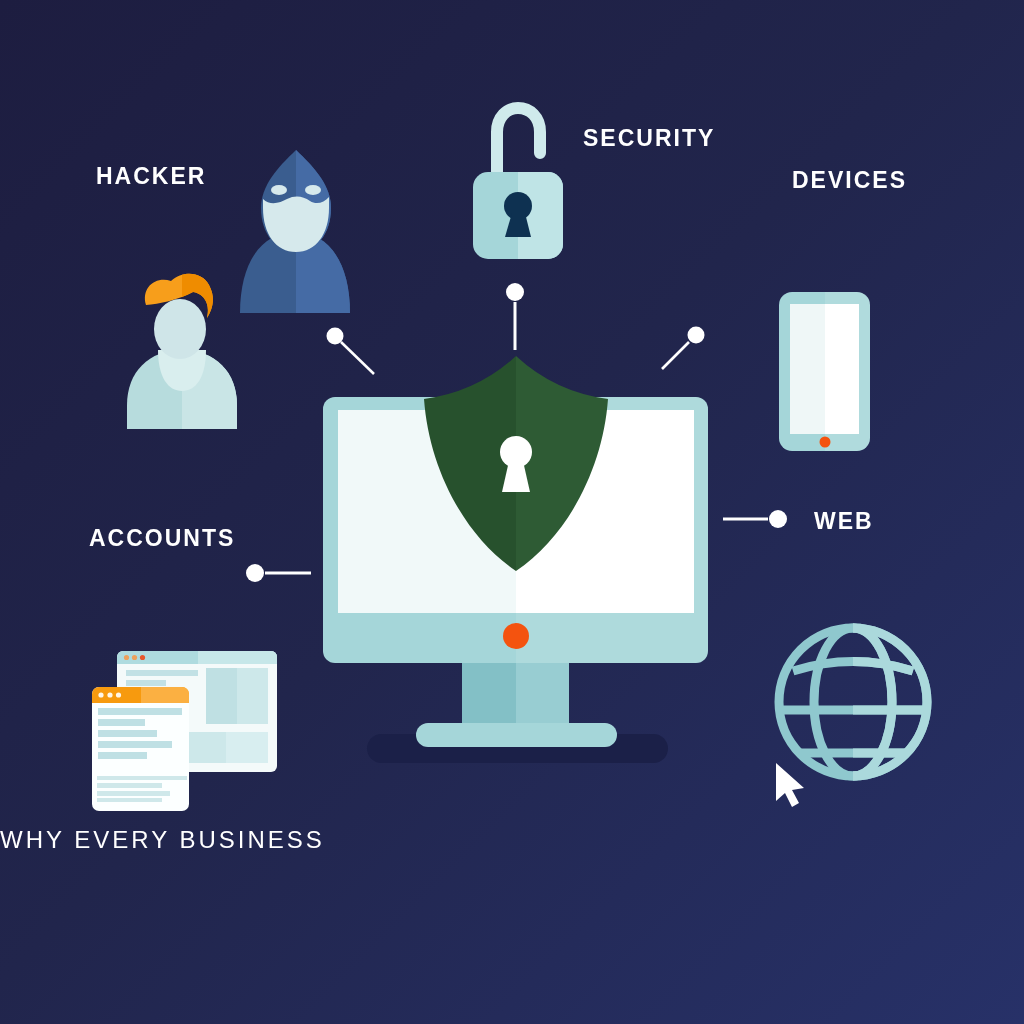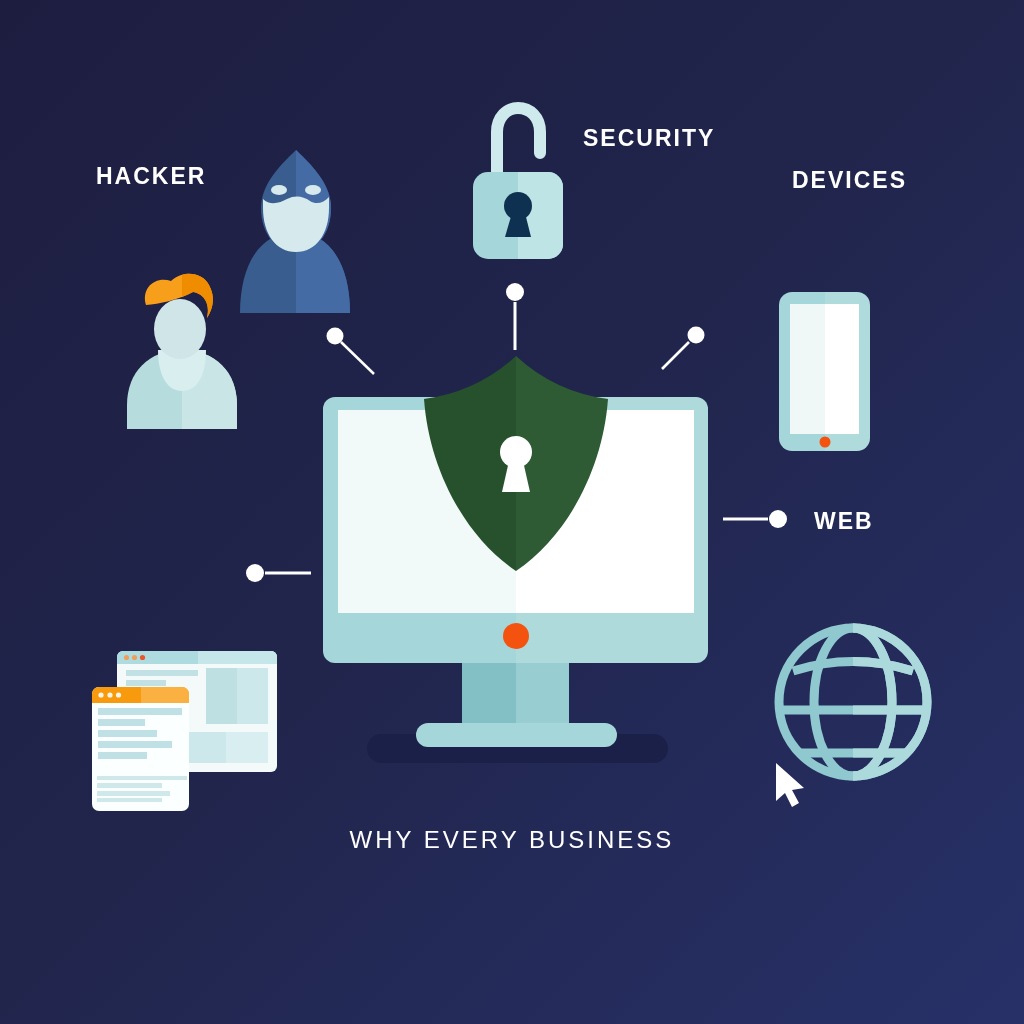--- a/index.html
+++ b/index.html
@@ -8,21 +8,21 @@
     background:linear-gradient(135deg,var(--background-start,#1d1d40) 0%,#21254c 48%,var(--background-end,#273168) 100%);
     font-family:"Liberation Sans",sans-serif;
   }
   svg.art{position:absolute;left:0;top:0;}
   .label{position:absolute;color:var(--text-white,#ffffff);font-weight:700;font-size:23px;letter-spacing:2px;white-space:nowrap;}
   #lbl-hacker{left:96px;top:163px;}
   #lbl-security{left:583px;top:125px;}
   #lbl-devices{left:792px;top:167px;}
   #lbl-accounts{left:89px;top:525px;}
   #lbl-web{left:814px;top:508px;}
-  .title-line{position:absolute;left:0;width:1024px;text-align:center;color:var(--text-white,#ffffff);}
+  .title-line{position:absolute;left:0;width:1024px;text-align:left;color:var(--text-white,#ffffff);}
   #title-sub{top:826px;font-size:24px;font-weight:500;letter-spacing:3px;}
   #title-main{top:858px;font-size:35px;font-weight:800;letter-spacing:1.5px;}
 
   
   .c-accent{fill:var(--accent-orange,#f4530f);}
   .c-teal{fill:var(--light-teal,#a5d6d9);}
   .c-hacker{fill:var(--hacker-blue,#3a5d8f);}
   .c-shield-l{fill:var(--shield-green-dark,#27512d);}
   .c-shield-r{fill:var(--shield-green-light,#2e5b34);}
   .c-hair{fill:var(--hair-orange,#f79e1b);}
@@ -199,17 +199,18 @@
         <line x1="780" y1="710" x2="926" y2="710"></line>
         <line x1="799" y1="753" x2="907" y2="753"></line>
       </g>
       <path class="c-white" d="M776 763 L776 801 L785 793 L792 807 L799 803 L792 790 L804 788 Z"></path>
     </g>
   </svg>
 
   <div class="label" id="lbl-hacker">HACKER</div>
   <div class="label" id="lbl-security">SECURITY</div>
   <div class="label" id="lbl-devices">DEVICES</div>
+  <div class="label" id="lbl-accounts">ACCOUNTS</div>
   <div class="label" id="lbl-web">WEB</div>
 
   <div class="title-line" id="title-sub">WHY EVERY BUSINESS</div>
 
 </div>
 
 </body></html>

